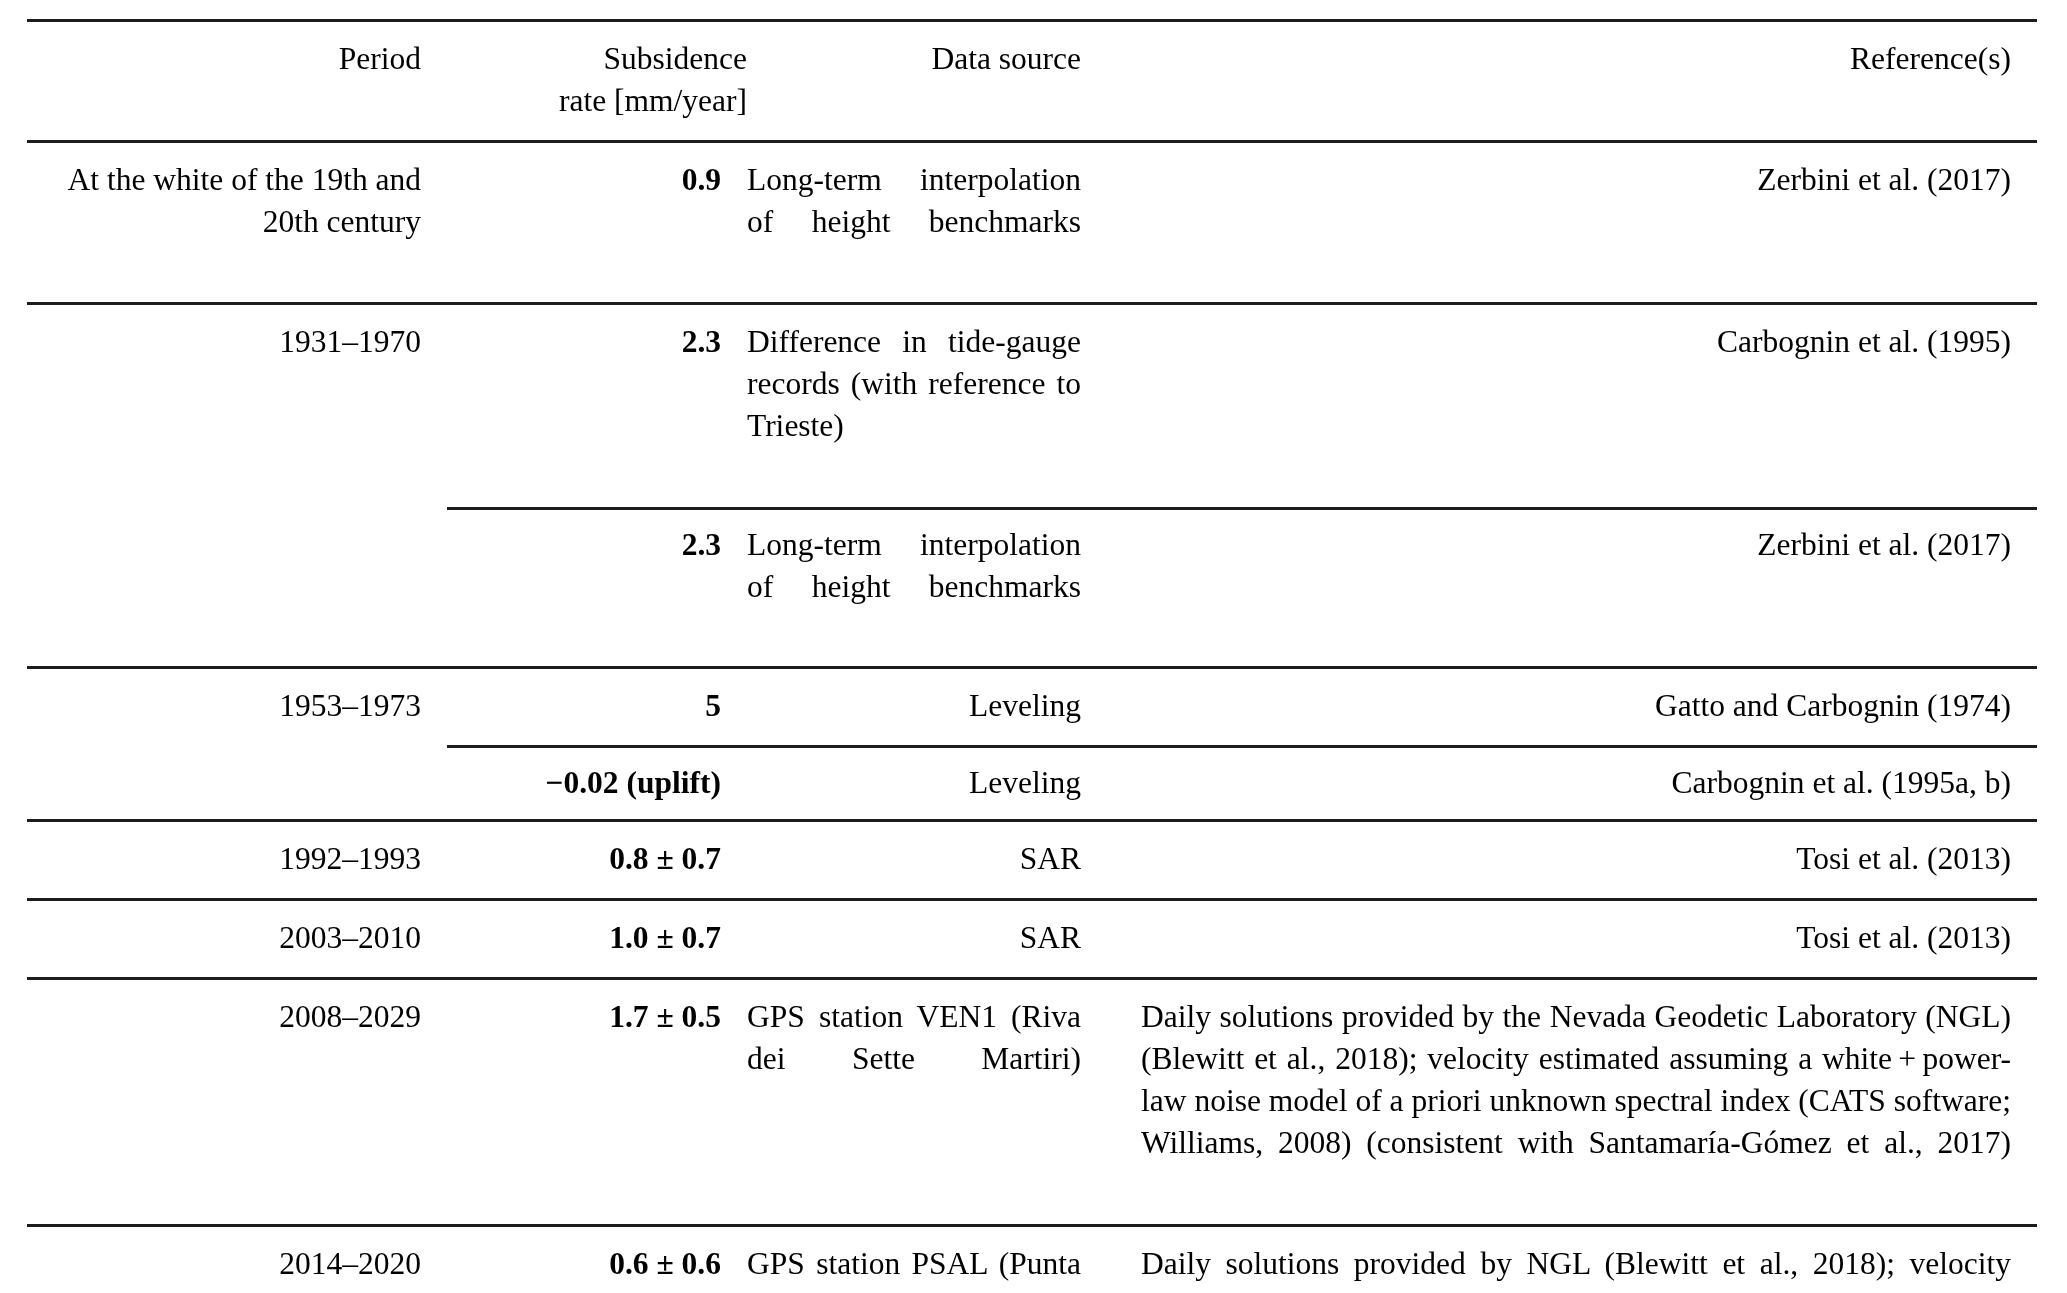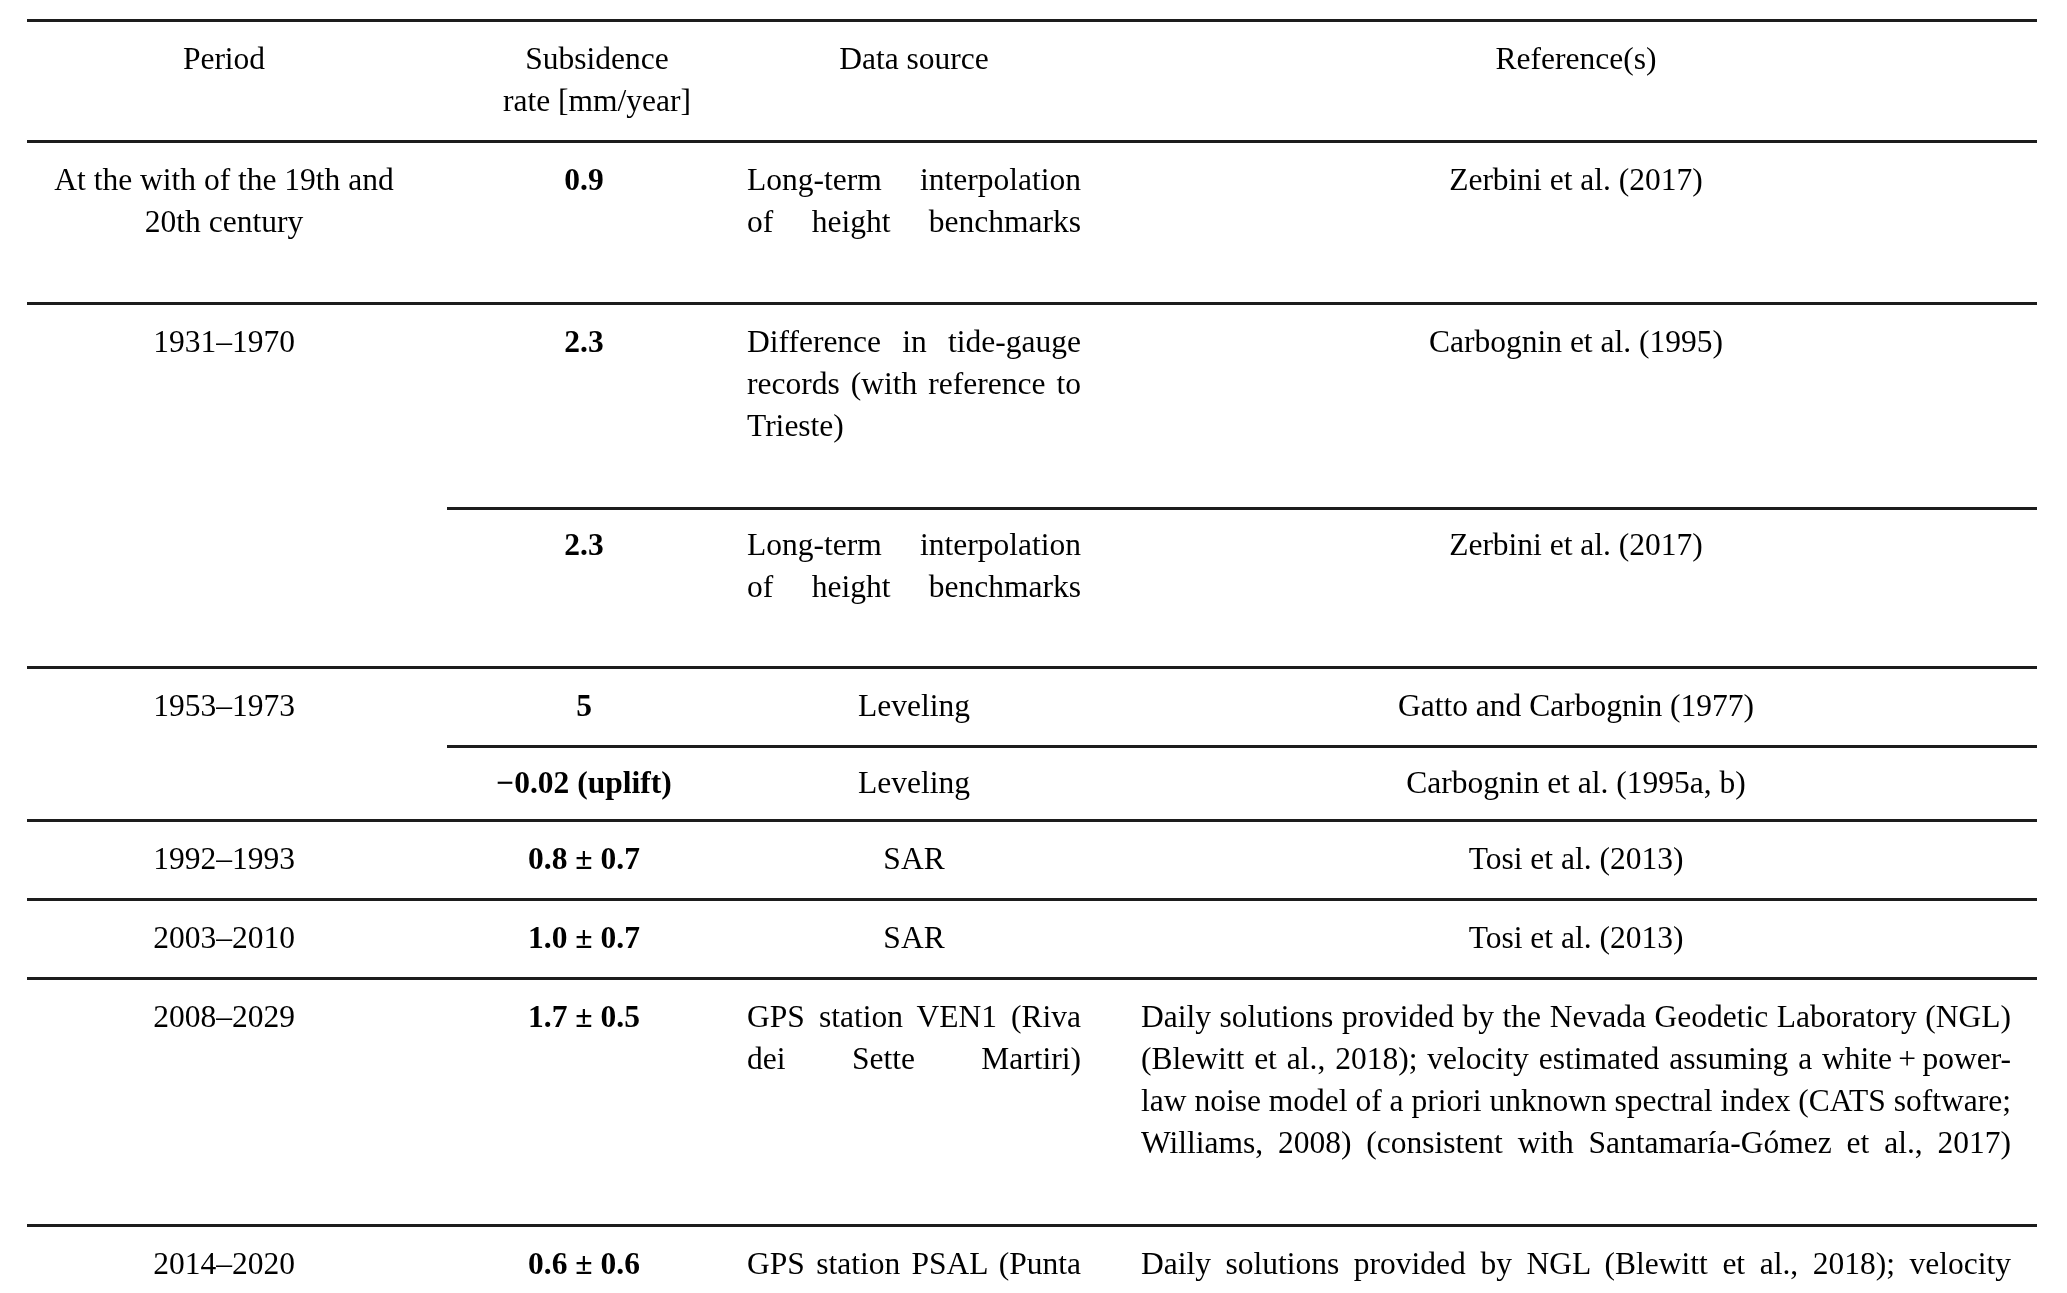--- a/index.html
+++ b/index.html
@@ -32,21 +32,21 @@
   table.subsidence-table col.c-period   { width: 420px; }
   table.subsidence-table col.c-rate     { width: 128px; }
   table.subsidence-table col.c-pad      { width: 172px; }
   table.subsidence-table col.c-source   { width: 360px; }
   table.subsidence-table col.c-refpad   { width: 34px; }
   table.subsidence-table col.c-ref      { width: 896px; }
 
   td, th {
     padding: 0;
     vertical-align: top;
-    text-align: center;
+    text-align: right;
     font-weight: normal;
   }
 
   
   tr.rule-row td { padding: 0; height: 0; line-height: 0; font-size: 0; }
   .rule-full {
     border-top: 3px solid #1d1d1d;
     height: 0;
     font-size: 0;
     line-height: 0;
@@ -107,21 +107,21 @@
       </tr>
 
       <tr class="rule-row">
         <td colspan="6" class="rule-full"></td>
       </tr>
     </tbody>
 
     <tbody>
       <tr>
         <td class="cell">
-          <span>At the with of the 19th and 20th century</span>
+          <span>At the white of the 19th and 20th century</span>
         </td>
         <td class="cell nowrapnum" colspan="2">
           <span>0.9</span>
         </td>
         <td class="cell justify-last-left">
           <span>Long-term interpolation of height benchmarks</span>
         </td>
         <td class="cell"></td>
         <td class="cell">
           <span>Zerbini et al. (2017)</span>
@@ -174,21 +174,21 @@
           <span>1953–1973</span>
         </td>
         <td class="cell nowrapnum" colspan="2">
           <span>5</span>
         </td>
         <td class="cell">
           <span>Leveling</span>
         </td>
         <td class="cell"></td>
         <td class="cell">
-          <span>Gatto and Carbognin (1977)</span>
+          <span>Gatto and Carbognin (1974)</span>
         </td>
       </tr>
       <tr class="rule-row">
         <td colspan="5" class="rule-full"></td>
       </tr>
       <tr>
         <td class="cell sub nowrapnum" colspan="2">
           <span>−0.02 (uplift)</span>
         </td>
         <td class="cell sub">

